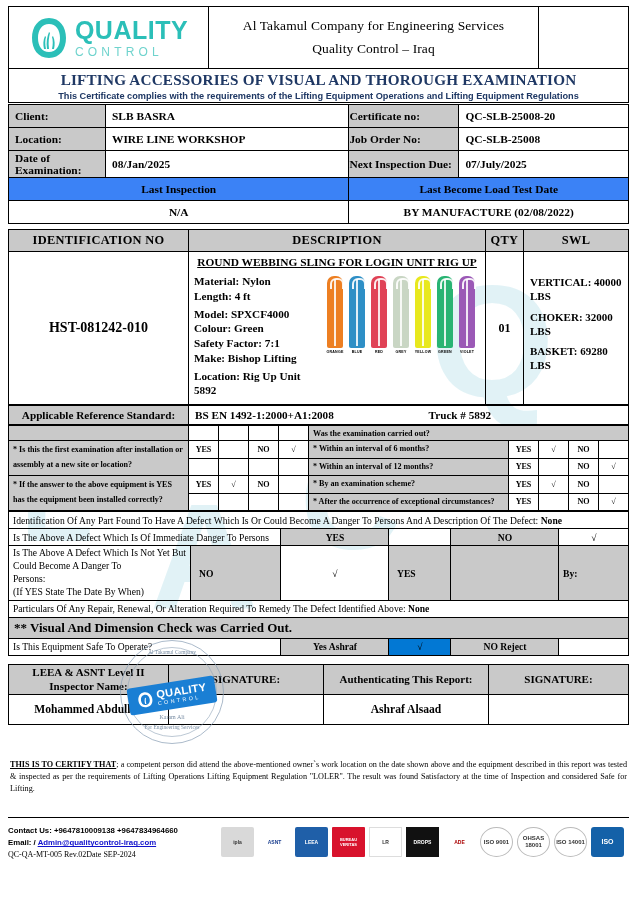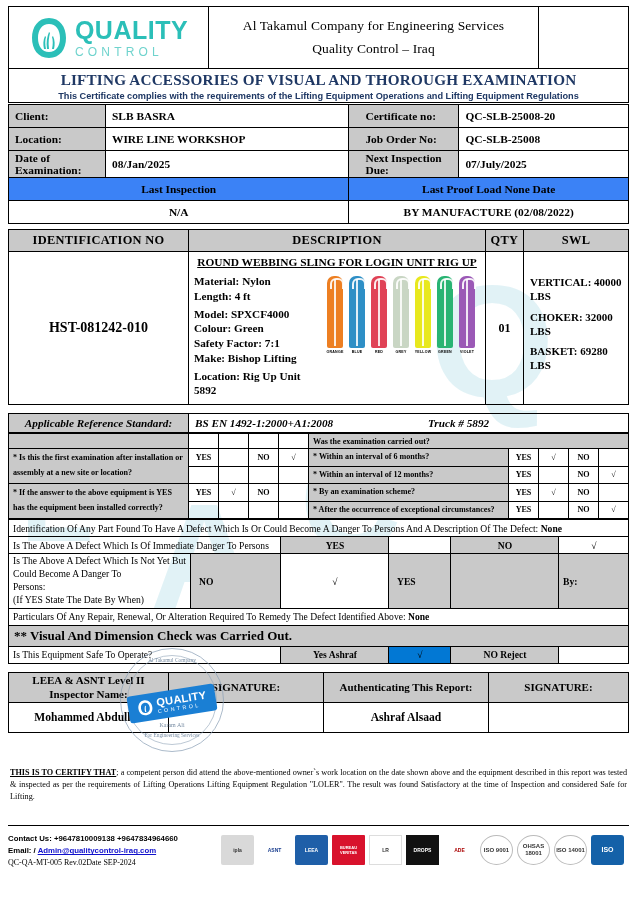--- a/index.html
+++ b/index.html
@@ -61,21 +61,21 @@
   .sub-title {
     font-family: "Liberation Sans", sans-serif;
     font-size: 9.2px; font-weight: 600;
     padding-top: 2px;
   }
 
   
   .info-tbl { margin-top: 1px; }
   .info-tbl td { height: 23px; font-size: 11.4px; font-weight: 700; }
   .lbl { background: #c9c9c9; width: 97px; padding-left: 6px; }
-  .lbl2 { background: #c9c9c9; width: 110px; padding-left: 16px; }
+  .lbl2 { background: #c9c9c9; width: 110px; padding-left: 0; }
   .val { font-weight: 700; padding-left: 6px; }
   .span-hdr { background: #3b82f6; text-align: center; font-size: 11.6px; font-weight: 700; }
   .span-val { text-align: center; font-weight: 700; font-size: 11.4px; }
 
   
   .id-tbl { margin-top: 5px; }
   .id-tbl th {
     background: #c9c9c9; font-size: 12.4px; font-weight: 700;
     height: 22px; letter-spacing: .3px;
   }
@@ -104,21 +104,21 @@
     width: 1.6px; margin-left: -.8px; background: rgba(255,255,255,.85);
   }
   .sling .body::before {
     content: ""; position: absolute; left: 3px; top: 2px; width: 10px; height: 9px;
     border: 2.2px solid rgba(255,255,255,.9); border-bottom: none;
     border-radius: 6px 6px 0 0;
   }
   .sling .cap { font-size: 3.6px; font-weight: 700; font-family: "Liberation Sans", sans-serif; margin-top: 2px; letter-spacing: .2px; }
 
   
-  .ref-tbl { margin-top: 8px; font-style: italic; }
+  .ref-tbl { margin-top: 0; }
   .ref-tbl td { height: 19px; font-size: 11.2px; font-weight: 700; }
   .ref-lbl { background: #c9c9c9; width: 180px; text-align: center; }
   .ref-val { padding-left: 6px; }
   .ref-val .truck { margin-left: 92px; }
 
   
   .q-tbl td { font-size: 8.1px; font-weight: 700; }
   .q-left { background: #c9c9c9; width: 180px; padding: 2px 4px; line-height: 1.85; }
   .q-yn { width: 30px; text-align: center; font-size: 8.4px; }
   .q-tick { width: 30px; text-align: center; font-size: 10px; }
@@ -279,21 +279,21 @@
         <td class="val">QC-SLB-25008</td>
       </tr>
       <tr>
         <td class="lbl">Date of Examination:</td>
         <td class="val">08/Jan/2025</td>
         <td class="lbl2">Next Inspection Due:</td>
         <td class="val">07/July/2025</td>
       </tr>
       <tr>
         <td class="span-hdr" colspan="2">Last Inspection</td>
-        <td class="span-hdr" colspan="2">Last Proof Load None Date</td>
+        <td class="span-hdr" colspan="2">Last Become Load Test Date</td>
       </tr>
       <tr>
         <td class="span-val" colspan="2">N/A</td>
         <td class="span-val" colspan="2">BY MANUFACTURE (02/08/2022)</td>
       </tr>
     </tbody>
       </table>
 
     <table class="id-tbl">
       <tbody>

